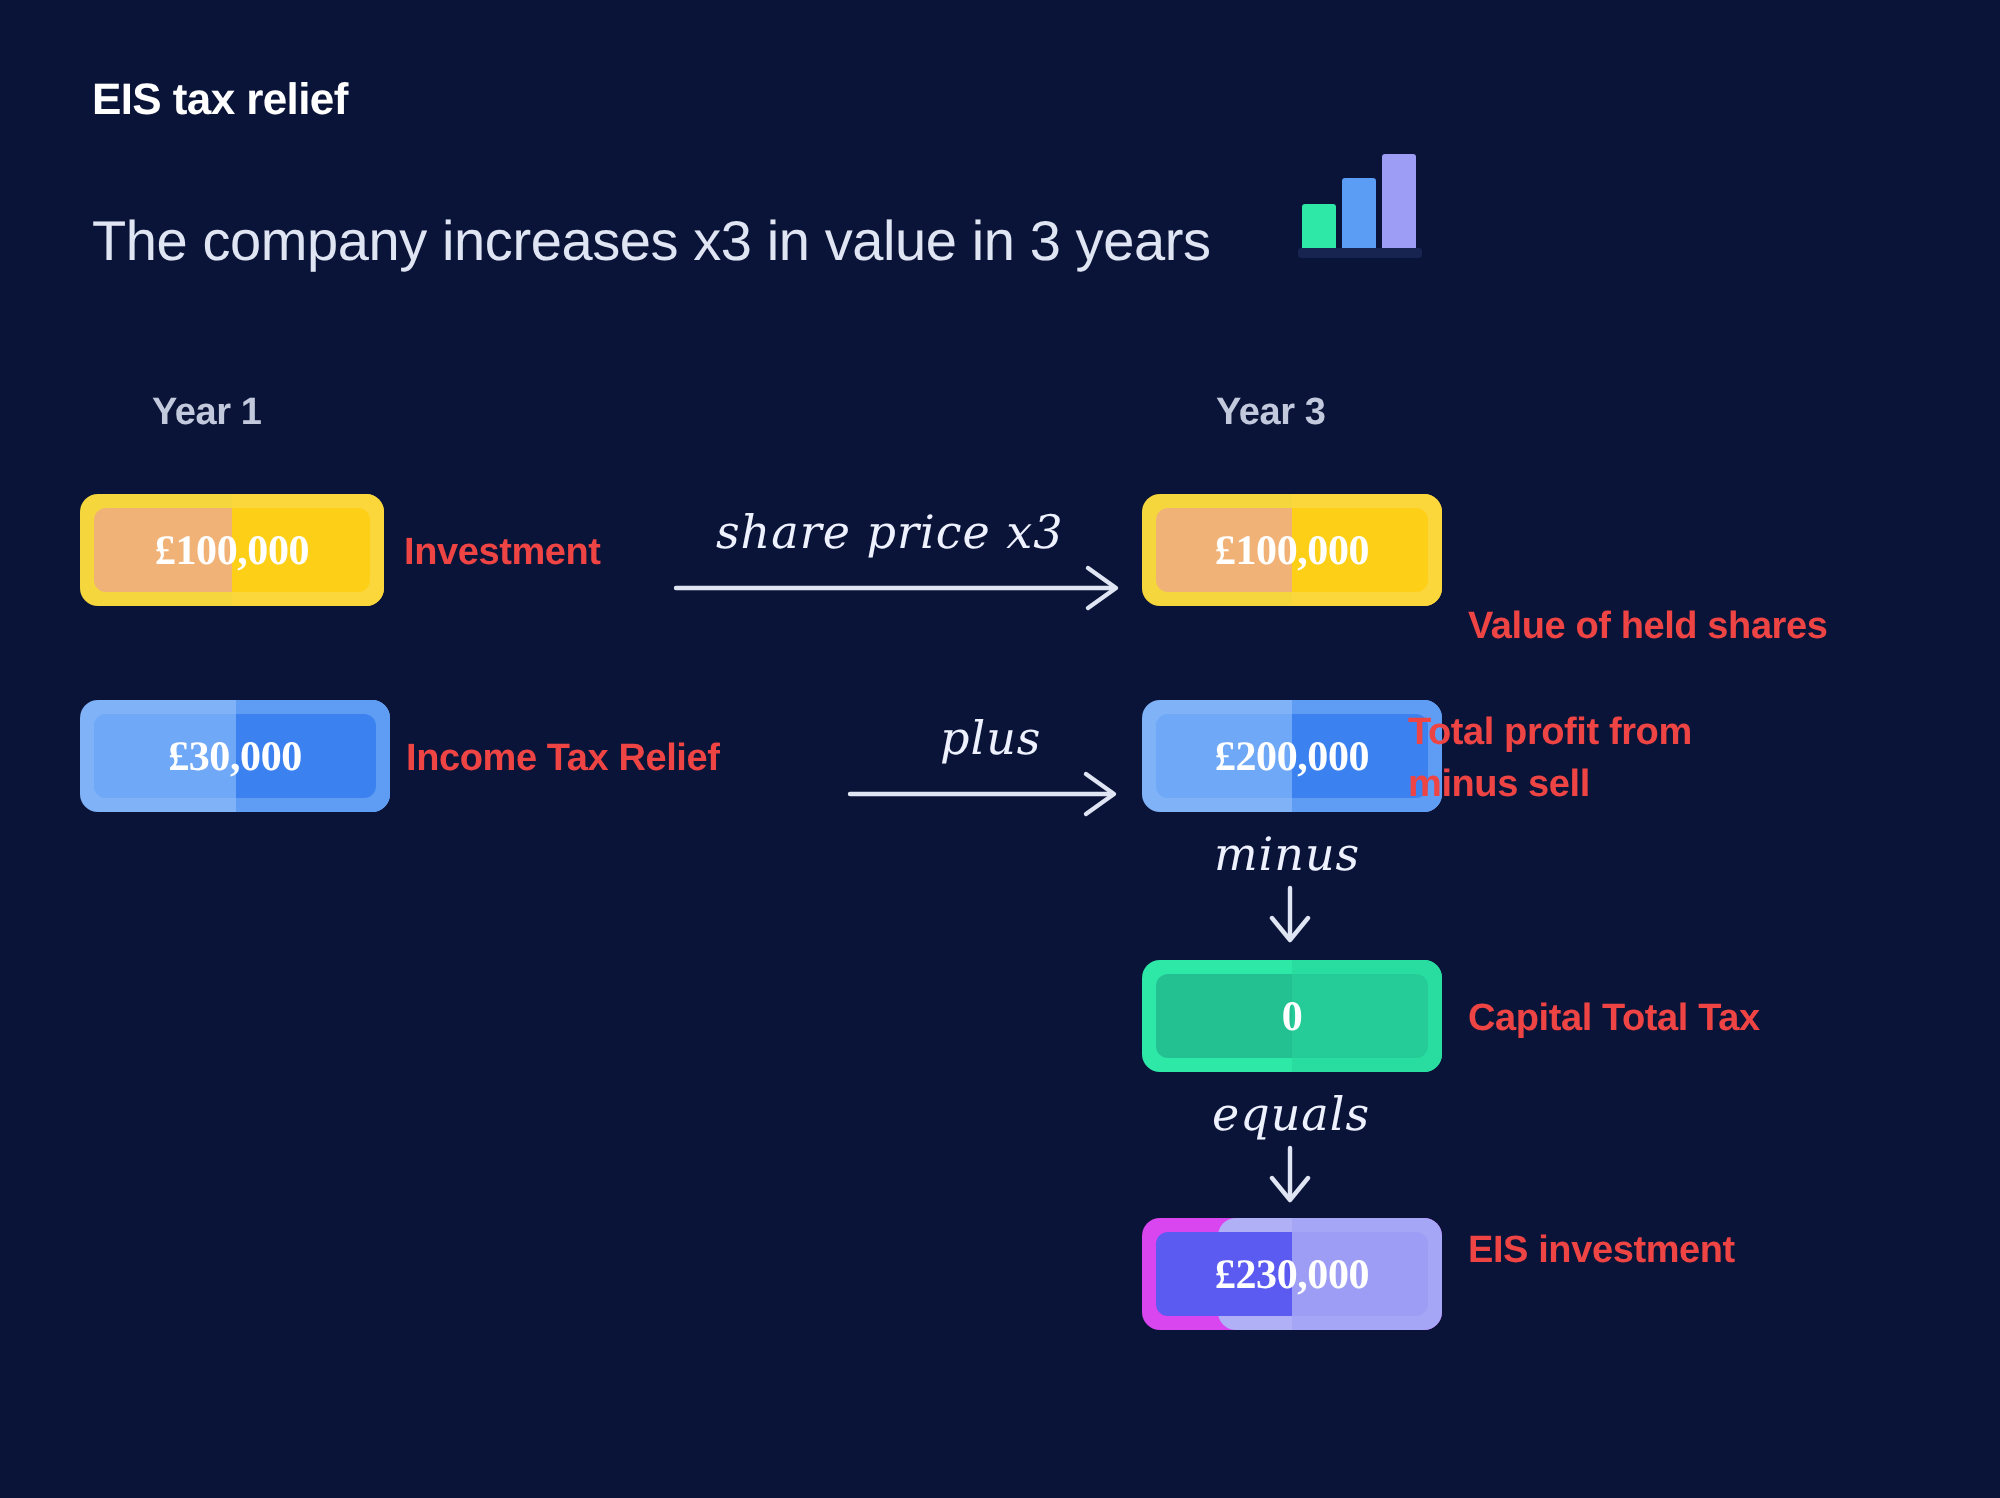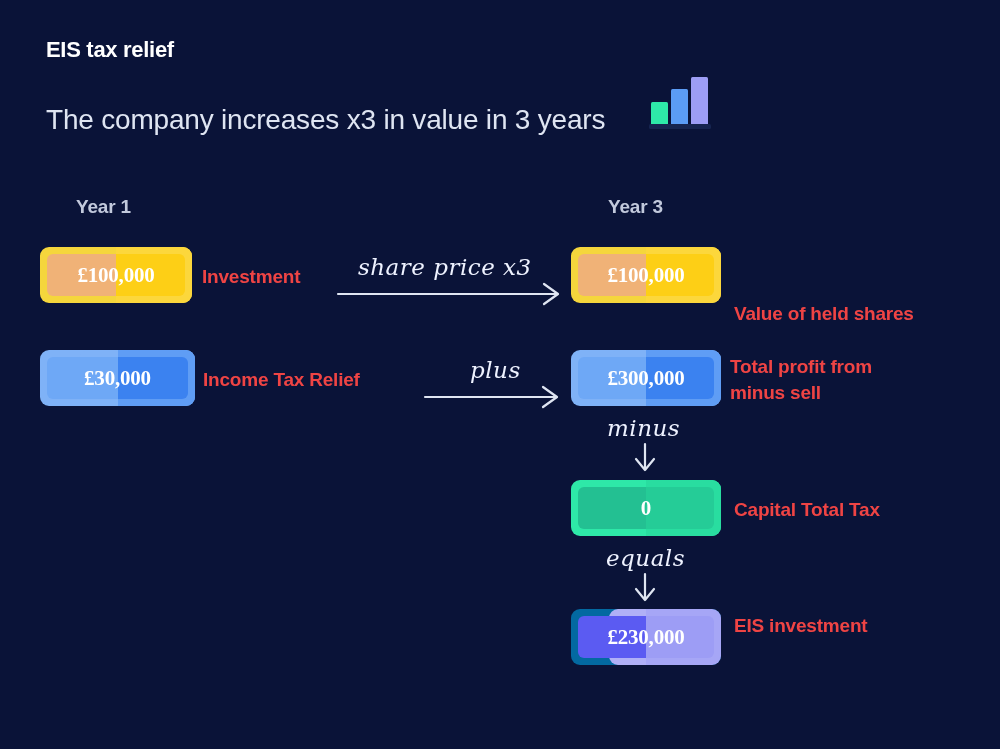--- a/index.html
+++ b/index.html
@@ -191,40 +191,40 @@
   </div>
 </div>
 <div class="row-label" style="left:734px; top:264px;margin-top:37px;">Value of held shares</div>
 
 <div class="pill" style="left:571px; top:350px; width:150px; height:56px; background:#7fb2f7;">
   <div class="frame-left" style="background:#7fb2f7;"></div>
   <div class="frame-right" style="background:#5f9df5;"></div>
   <div class="pill-inner">
     <div class="half-left" style="background:#6ea8f6;"></div>
     <div class="half-right" style="background:#3b82f0;"></div>
-    <span class="pill-value">£300,000</span>
-  </div>
-</div>
-<div class="row-label" style="left:730px; top:354px;">
+    <span class="pill-value">£200,000</span>
+  </div>
+</div>
+<div class="row-label" style="left:704px; top:354px;">
   <div>Total profit from</div>
   <div>minus sell</div>
 </div>
 
 <div class="pill" style="left:571px; top:480px; width:150px; height:56px; background:#2ee8a8;">
   <div class="frame-left" style="background:#2ee8a8;"></div>
   <div class="frame-right" style="background:#29dda0;"></div>
   <div class="pill-inner">
     <div class="half-left" style="background:#23c092;"></div>
     <div class="half-right" style="background:#25cc97;"></div>
     <span class="pill-value">0</span>
   </div>
 </div>
 <div class="row-label" style="left:734px; top:497px;">Capital Total Tax</div>
 
-<div class="pill" style="left:571px; top:609px; width:150px; height:56px; background:#0369a1;">
+<div class="pill" style="left:571px; top:609px; width:150px; height:56px; background:#d946ef;">
   <div class="frame-left" style="background:#b0b0f7;"></div>
   <div class="frame-right" style="background:#a6a6f6;"></div>
   <div class="pill-inner">
     <div class="half-left" style="background:#5b5bf2;"></div>
     <div class="half-right" style="background:#9d9df5;"></div>
     <span class="pill-value">£230,000</span>
   </div>
 </div>
 <div class="row-label" style="left:734px; top:613px;">
   <div>EIS  investment</div>

